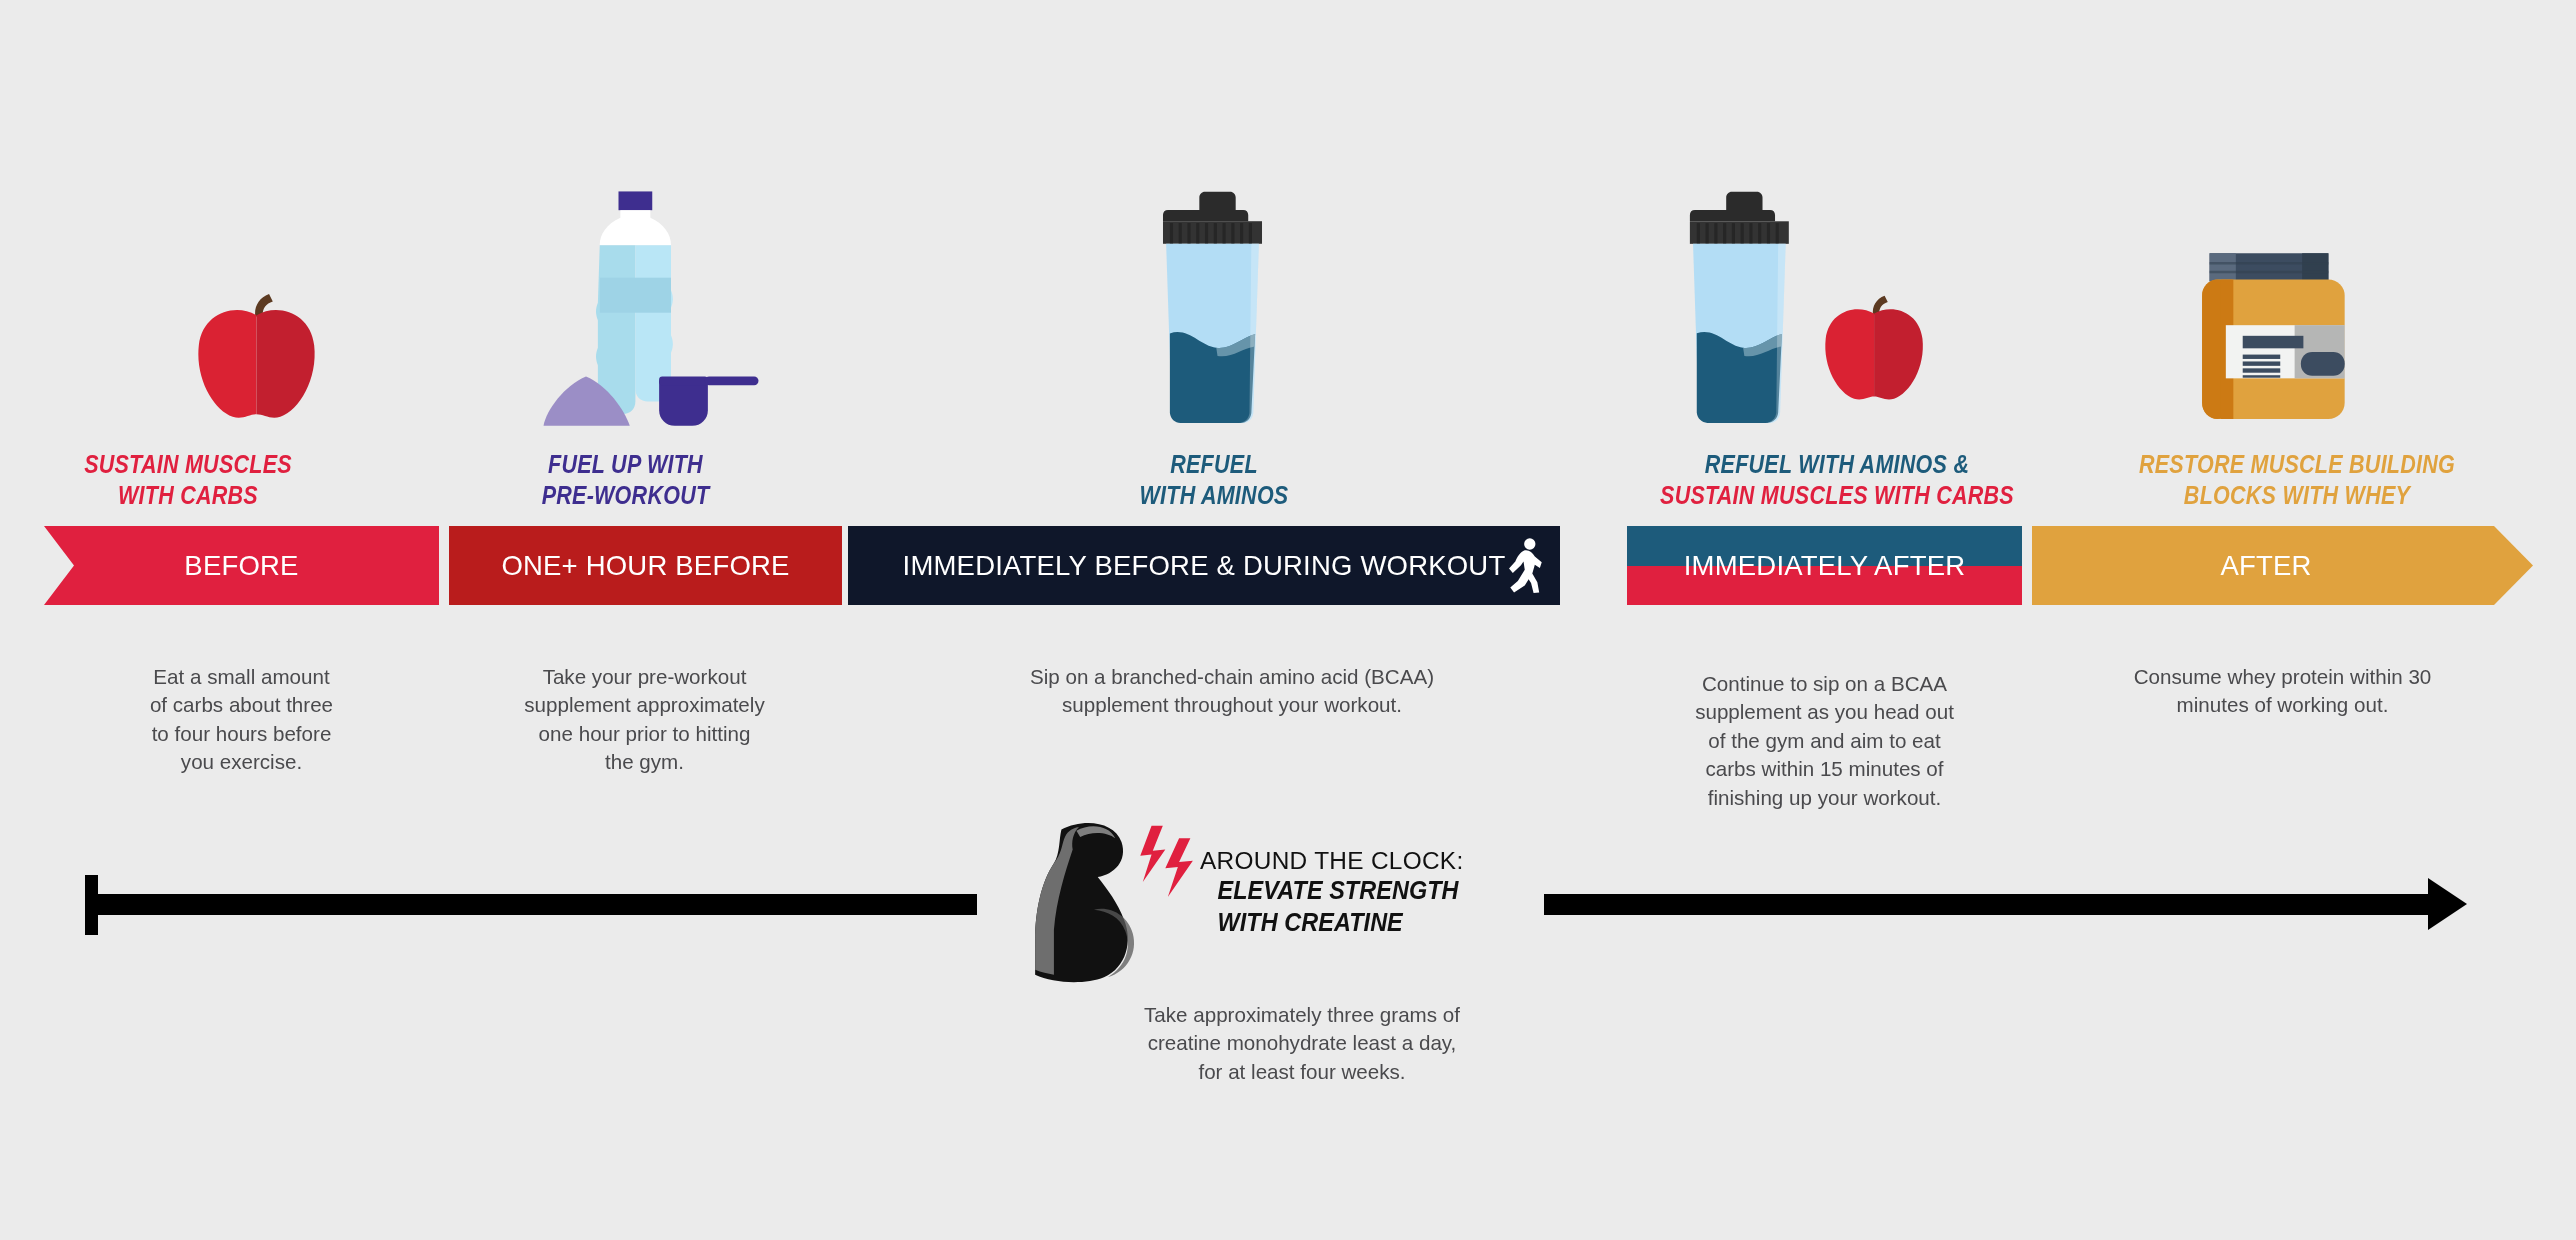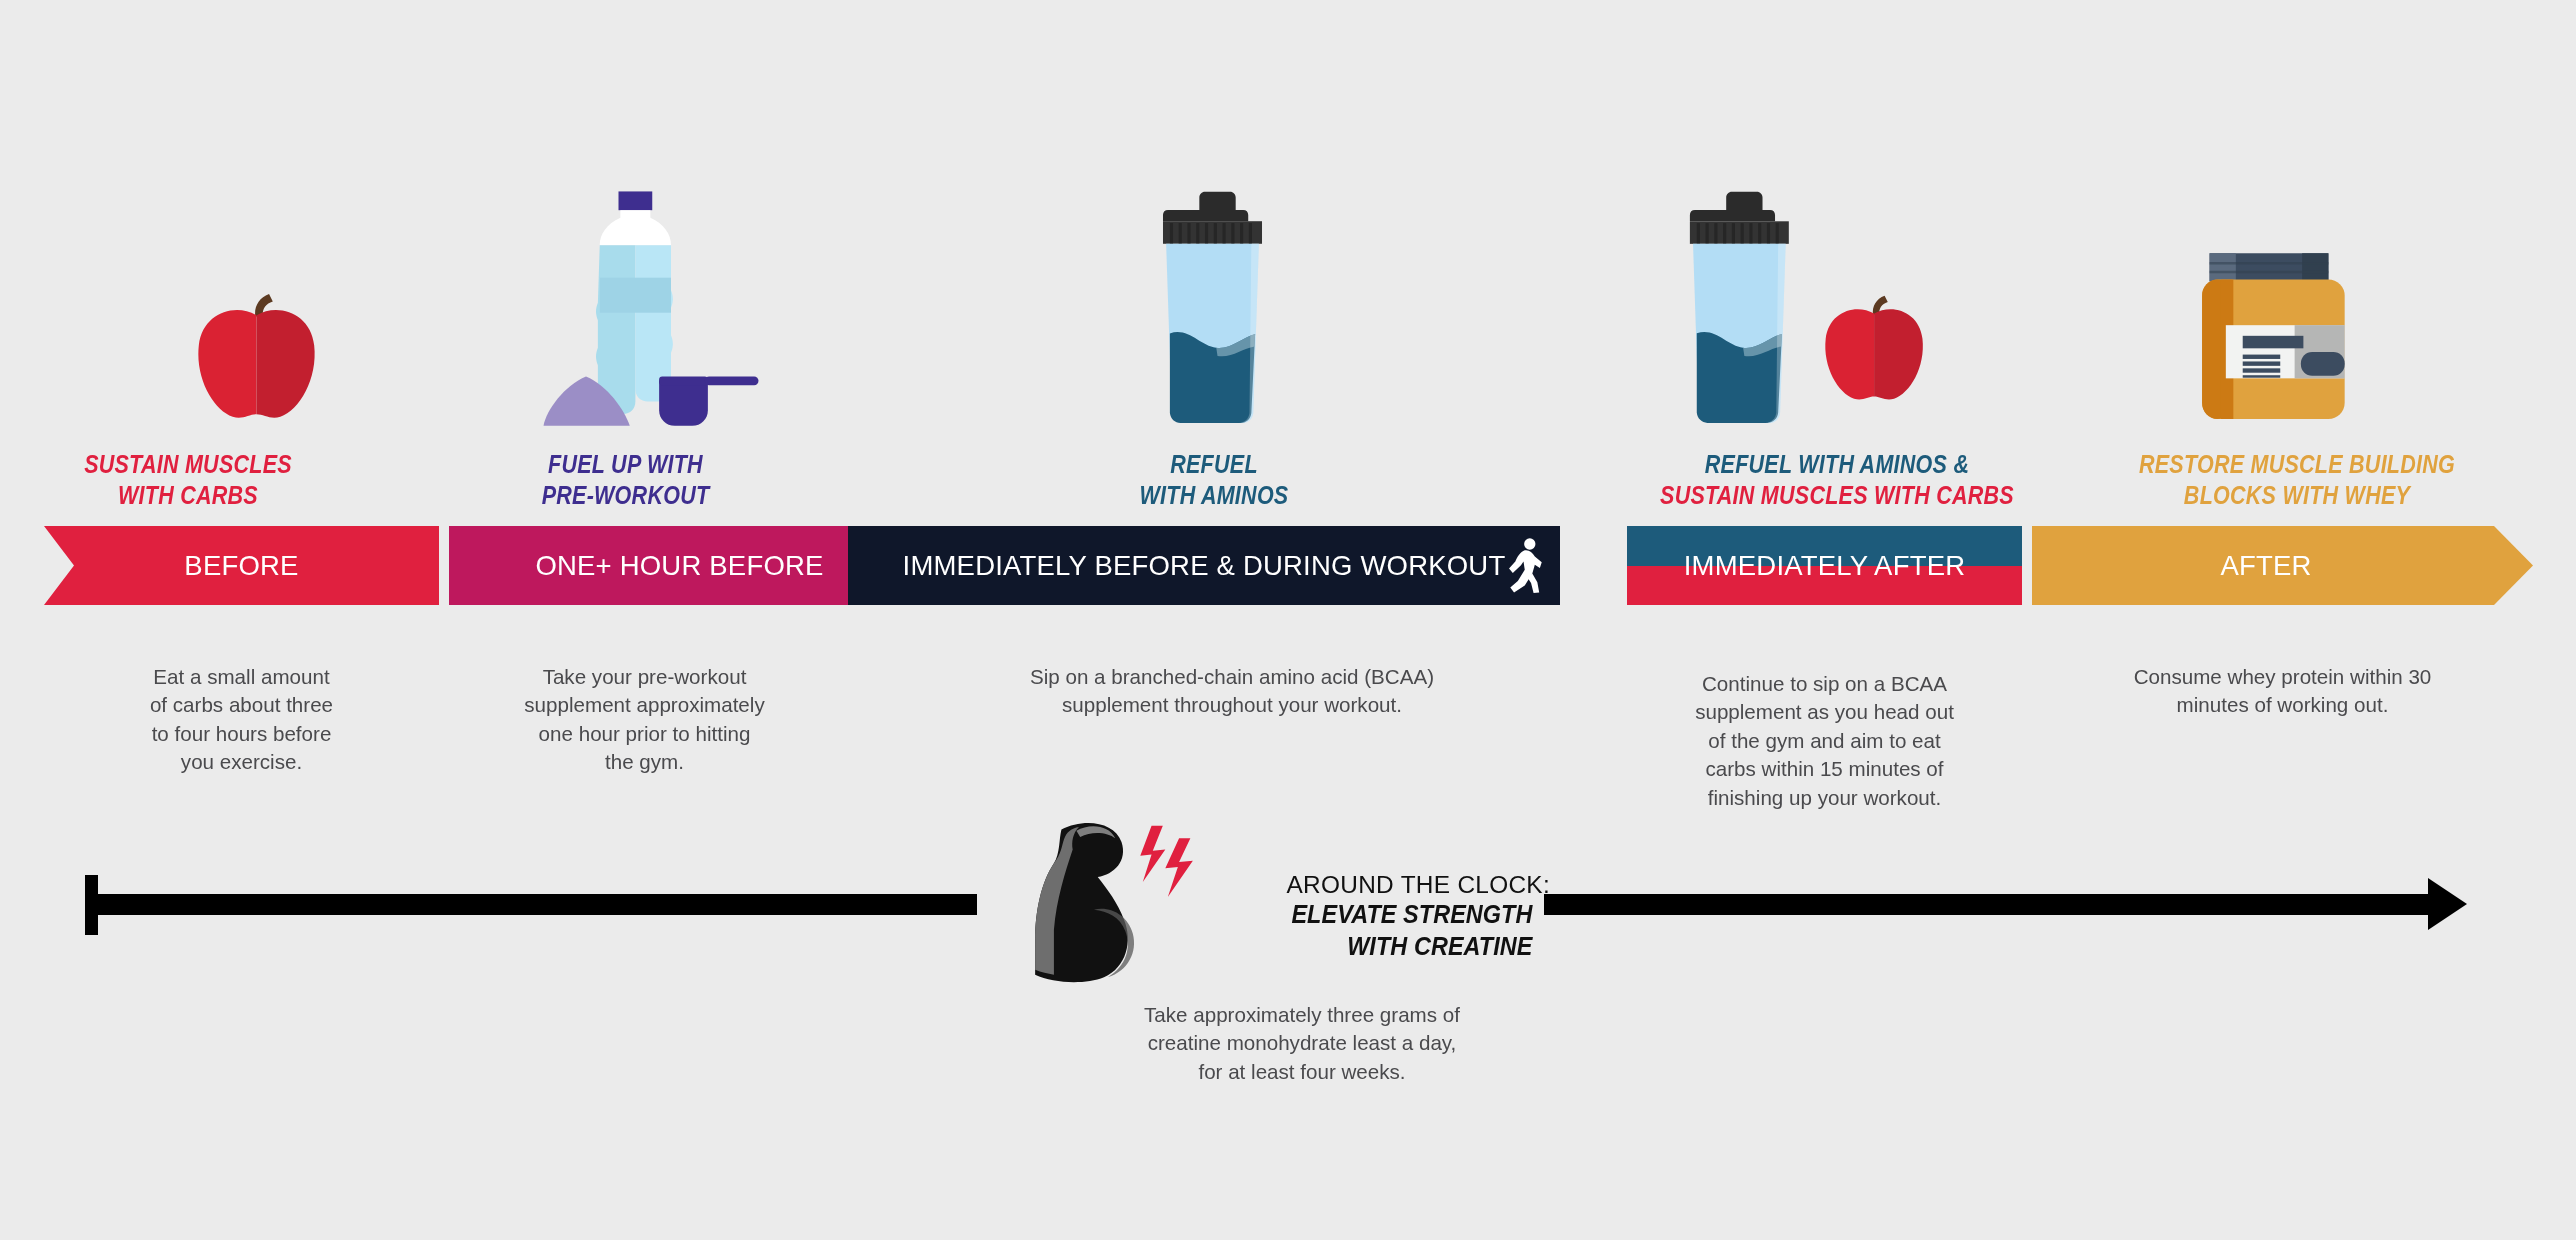--- a/index.html
+++ b/index.html
@@ -108,23 +108,23 @@
     left: 2428px; top: 878px;
     width: 0; height: 0;
     border-top: 26px solid transparent;
     border-bottom: 26px solid transparent;
     border-left: 39px solid #000;
   }
 
   
   #creatine-title {
     position: absolute;
-    left: 1200px; top: 871px;
+    left: 1200px; top: 847px;
     width: 350px;
-    text-align: right;
+    text-align: left;
     color: #111111;
   }
   #creatine-title .around {
     display: block;
     font-size: 24.4px;
     letter-spacing: 0.3px;
     white-space: nowrap;
   }
   #creatine-title .elevate,
   #creatine-title .withcreatine {
@@ -302,21 +302,21 @@
   <span class="ln">BLOCKS WITH WHEY</span>
 </div>
 
 <div id="band-row">
 
   <div class="band" style="left:44px; width:395px; background:#e0203f;
               clip-path: polygon(0 0, 100% 0, 100% 100%, 0 100%, 30px 50%);">
     <span class="band-label">BEFORE</span>
   </div>
 
-  <div class="band" style="left:449px; width:393px; background:#be185d;padding-left:34px;">
+  <div class="band" style="left:449px; width:393px; background:#b91c1c;">
     <span class="band-label">ONE+ HOUR BEFORE</span>
   </div>
 
   <div class="band" style="left:848px; width:712px; background:#0f172a;">
     <span class="band-label">IMMEDIATELY BEFORE &amp; DURING WORKOUT</span>
     <span class="runner-holder">
       <svg viewBox="0 0 62 92" width="39" height="58">
         <circle cx="41" cy="11" r="9" fill="#ffffff"></circle>
         <path d="M33 21 C26 24 21 31 18 39 L8 50 L14 57 L27 45 L31 39 L33 52 L22 70 L10 80 L16 88 L33 77 L45 58 L49 44 L57 49 L60 40 L49 31 C45 24 40 20 33 21 Z" fill="#ffffff"></path>
         <path d="M45 58 L53 72 L56 88 L47 89 L43 73 L37 64 Z" fill="#ffffff"></path>

